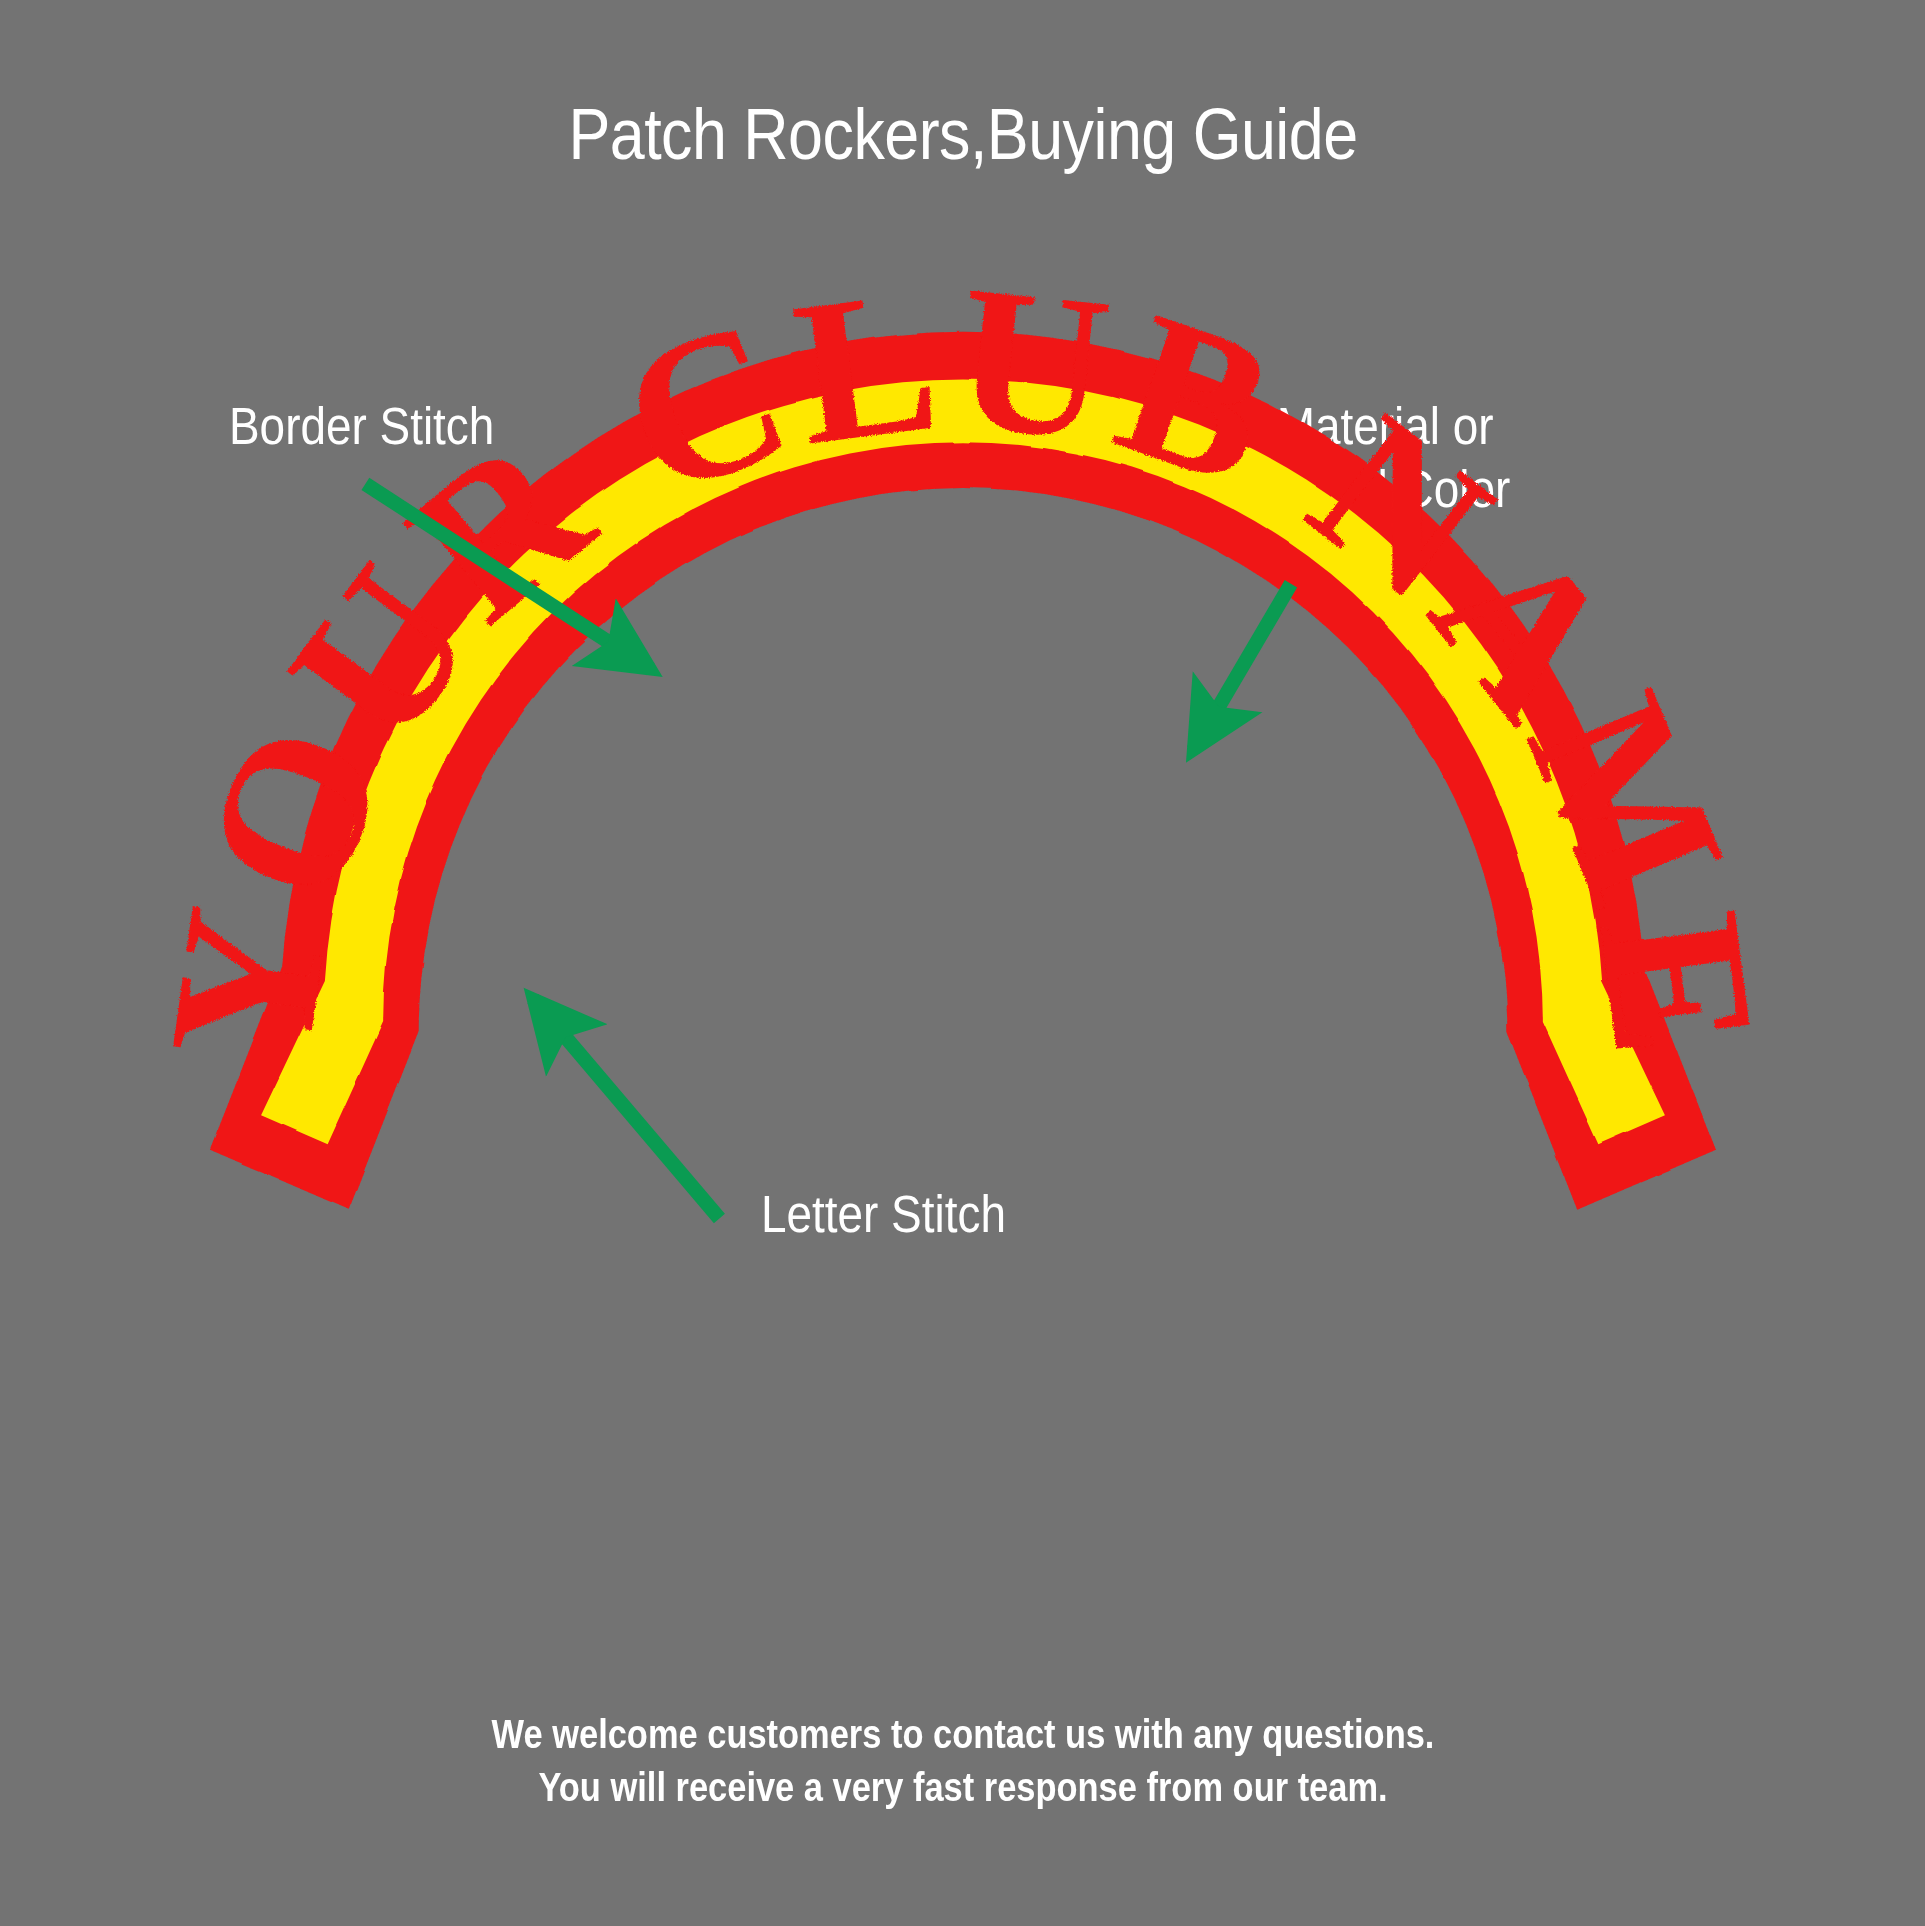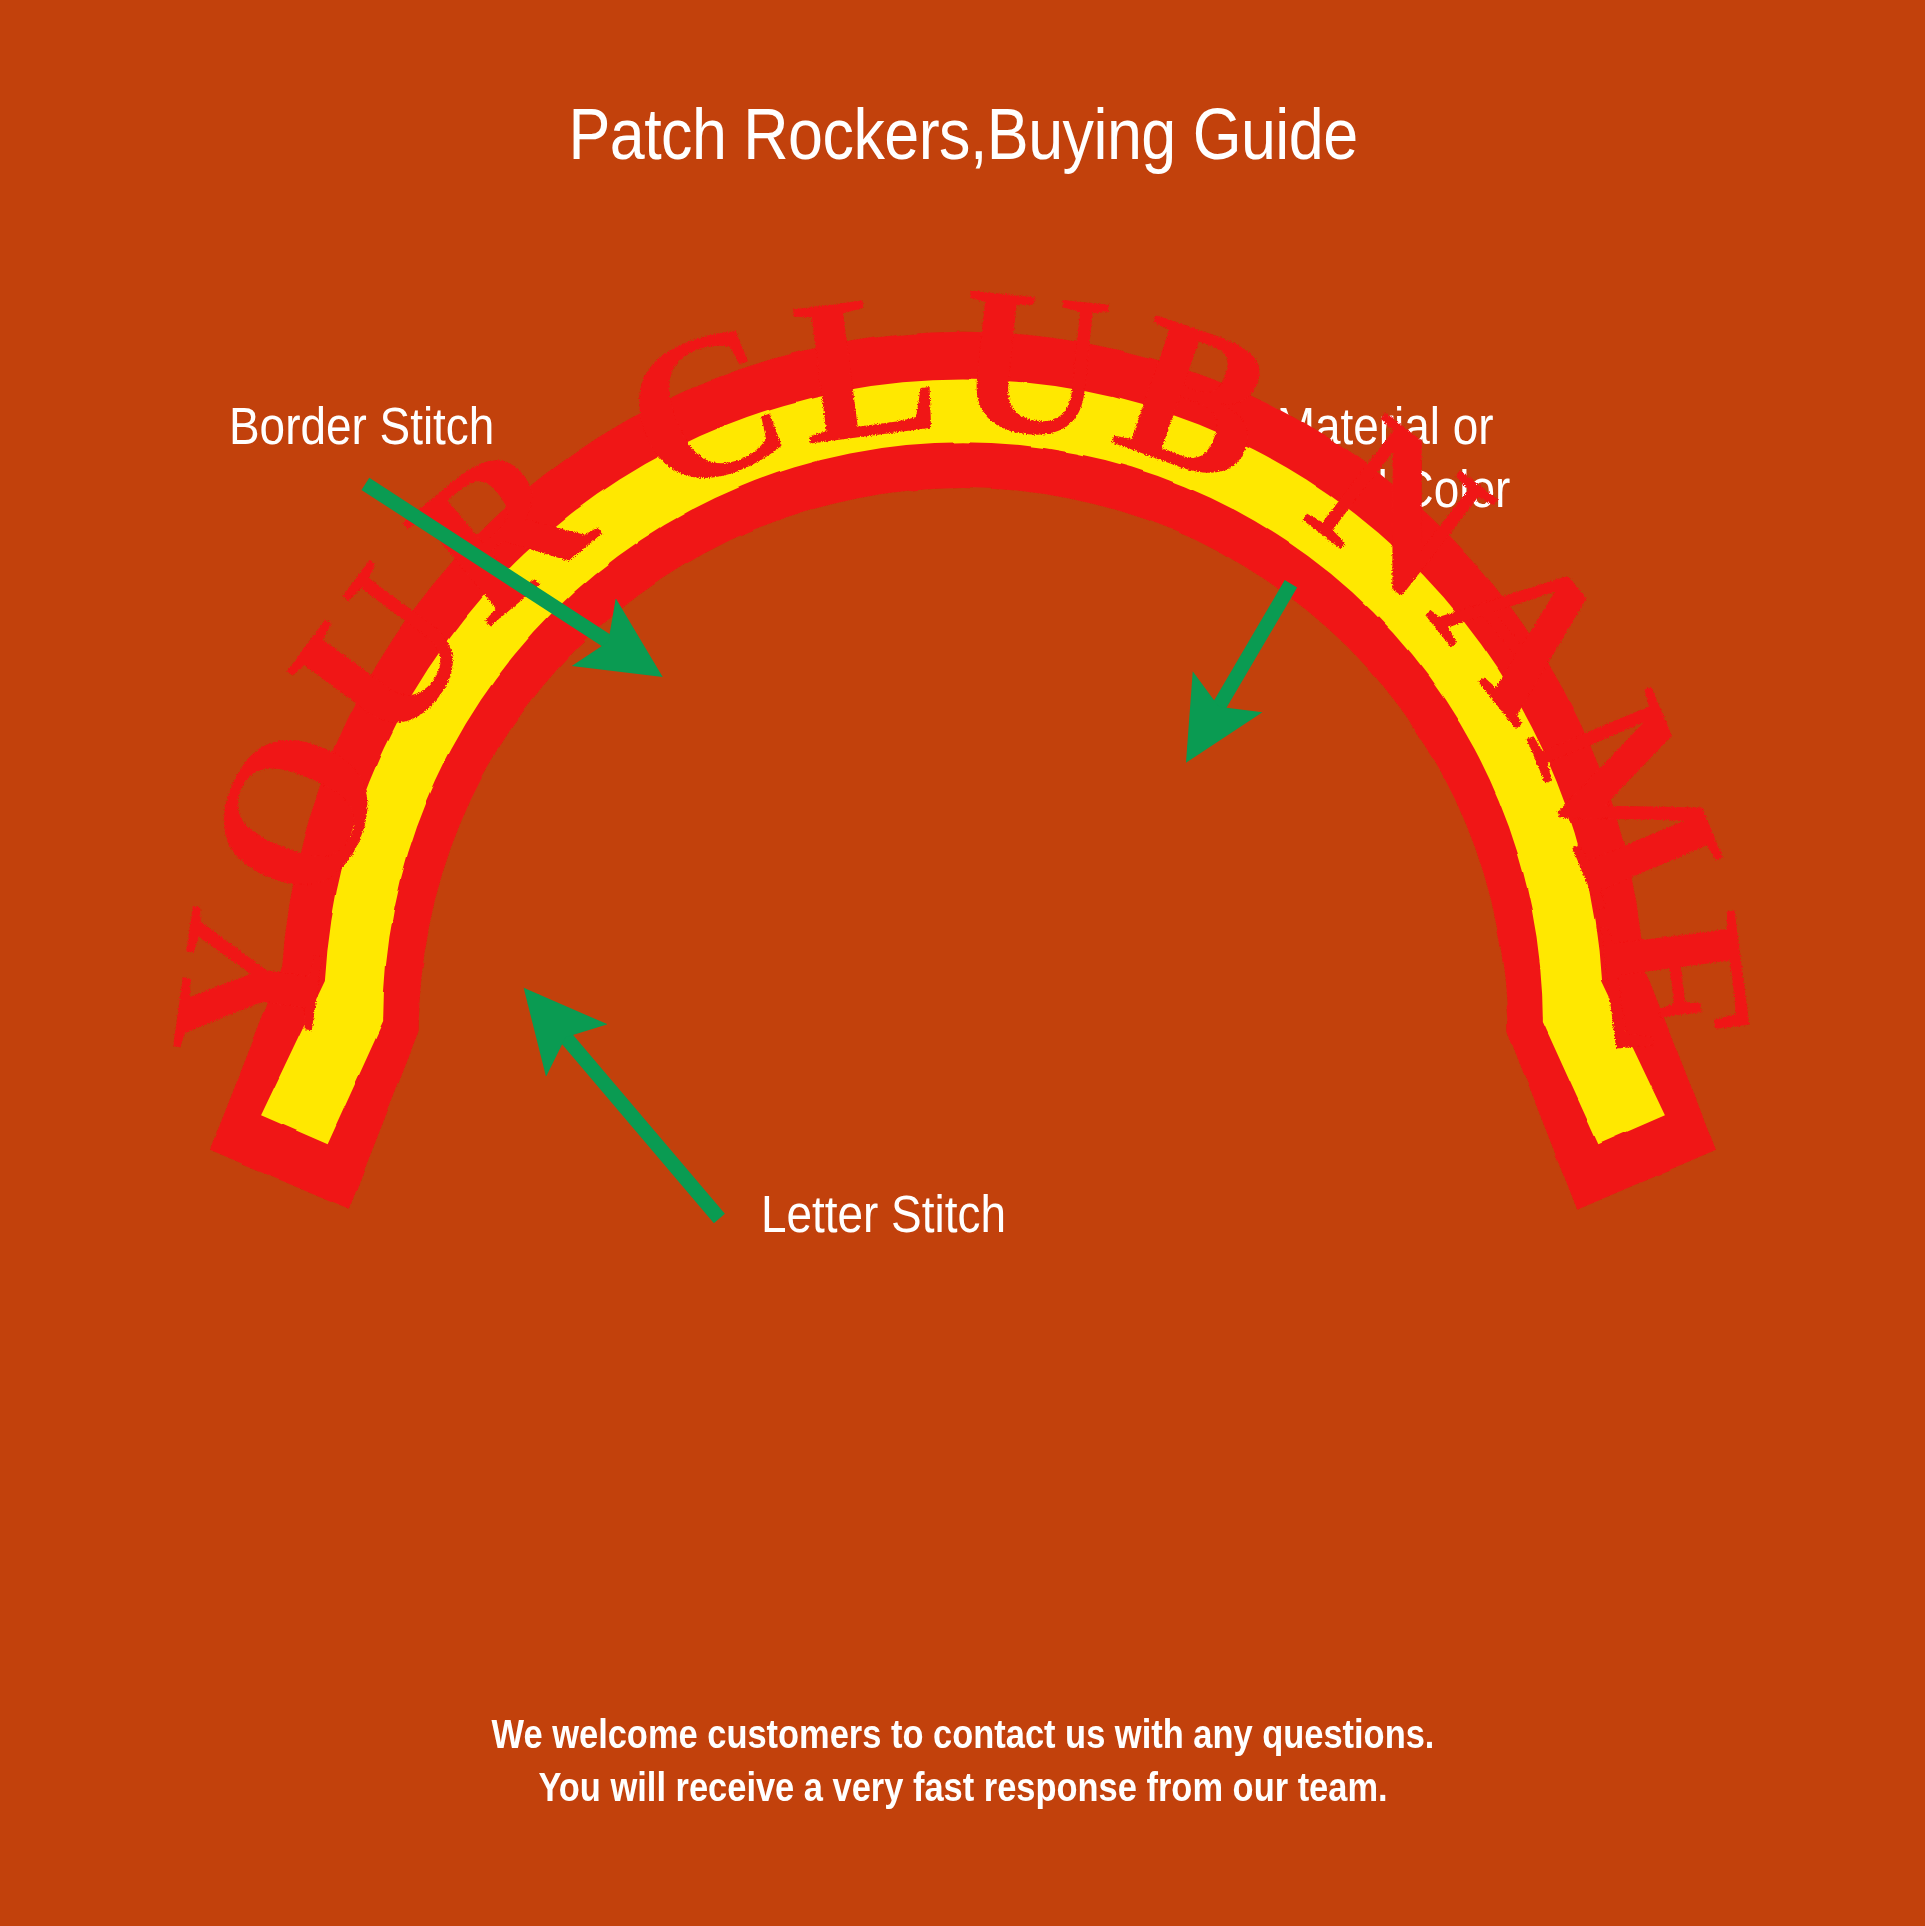--- a/index.html
+++ b/index.html
@@ -14,21 +14,21 @@
     overflow: hidden;
     font-family: "Liberation Sans", sans-serif;
     background: #000000;
   }
 
   #infographic {
     position: absolute;
     inset: 0;
     width: 1926px;
     height: 1926px;
-    background: #c2410c;
+    background: #737373;
   }
 
   
   .title {
     position: absolute;
     top: 93px;
     left: 0;
     width: 1926px;
     text-align: center;
     color: #ffffff;

